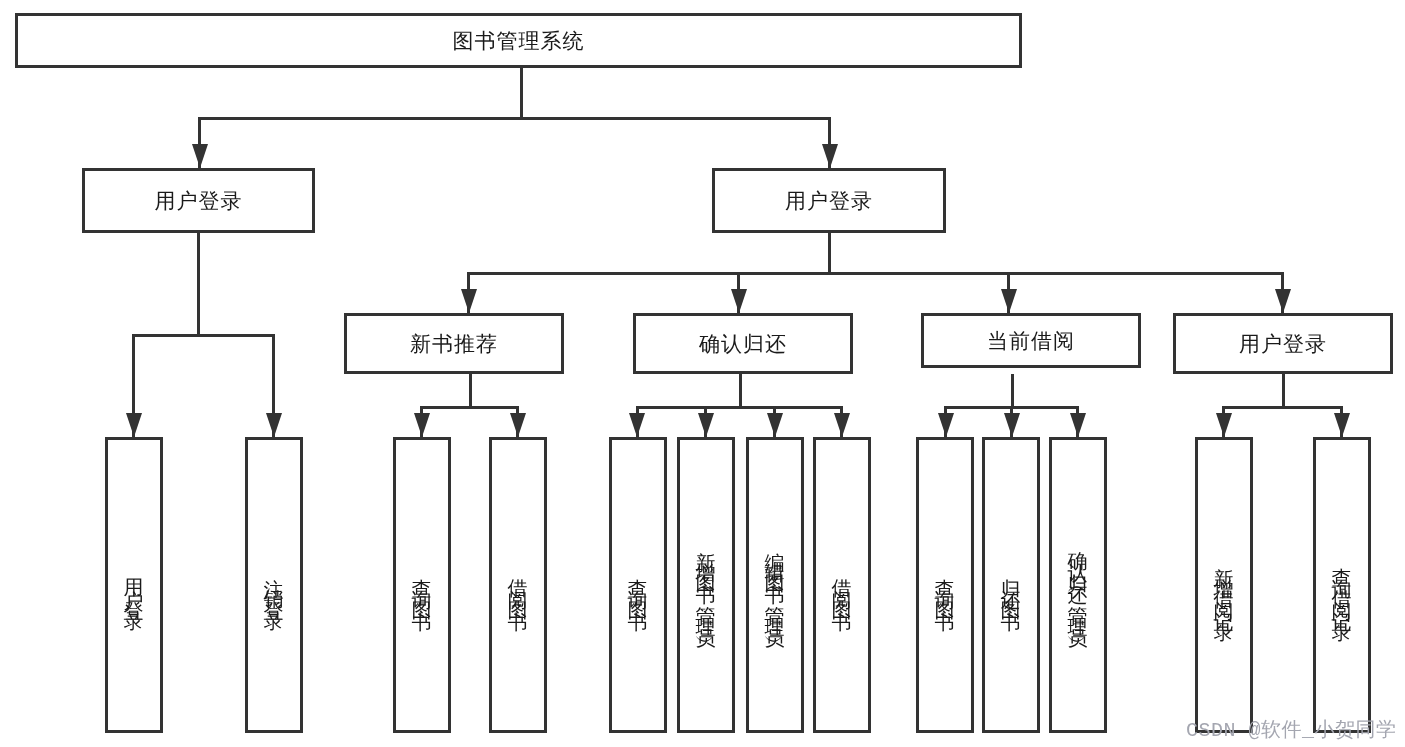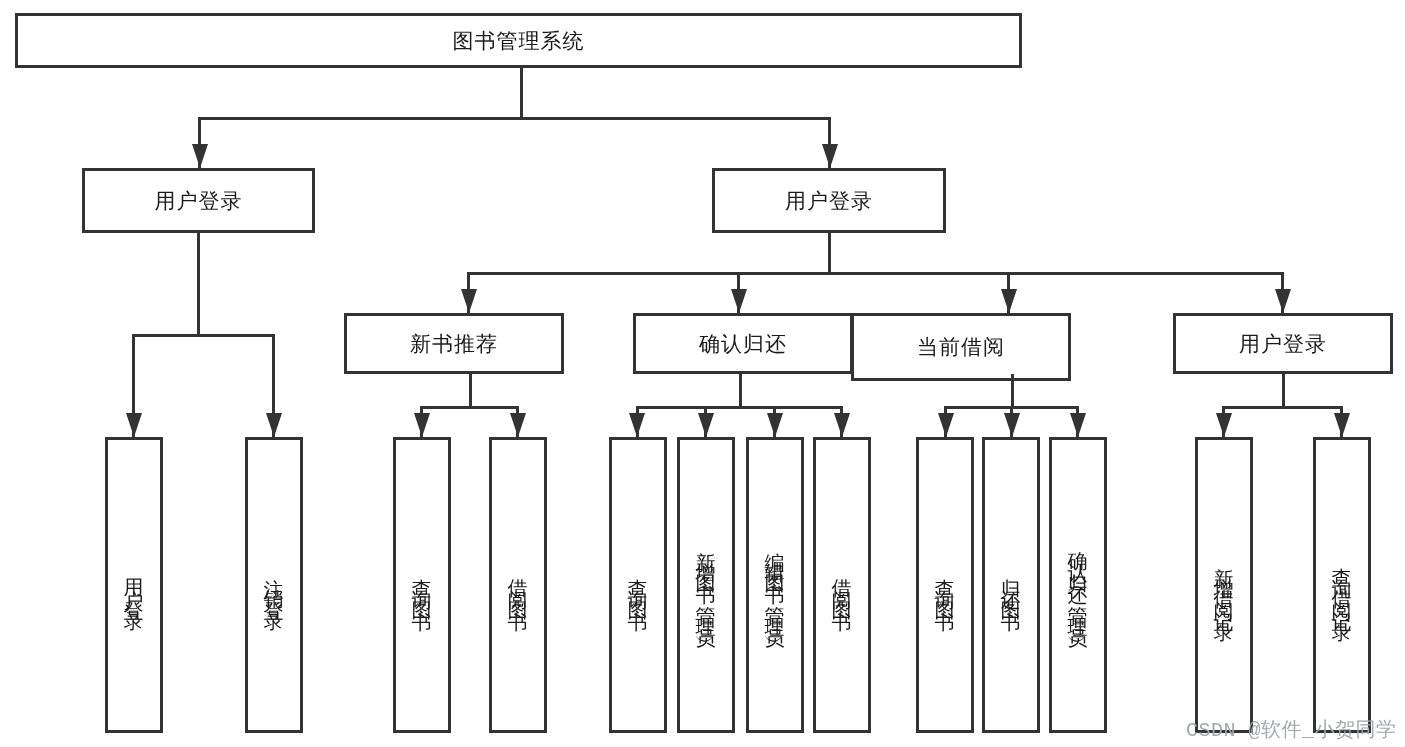--- a/index.html
+++ b/index.html
@@ -75,21 +75,21 @@
   <div class="box" style="left:712px;top:168px;width:234px;height:65px">
     <span class="hlbl">用户登录</span>
   </div>
 
   <div class="box" style="left:344px;top:313px;width:220px;height:61px">
     <span class="hlbl">新书推荐</span>
   </div>
   <div class="box" style="left:633px;top:313px;width:220px;height:61px">
     <span class="hlbl">确认归还</span>
   </div>
-  <div class="box" style="left:851px;top:313px;width:220px;height:68px">
+  <div class="box" style="left:921px;top:313px;width:220px;height:55px">
     <span class="hlbl">当前借阅</span>
   </div>
   <div class="box" style="left:1173px;top:313px;width:220px;height:61px">
     <span class="hlbl">用户登录</span>
   </div>
 
   <div class="box" style="left:105px;top:437px;width:58px;height:296px">
     <span class="vlbl">用户登录</span>
   </div>
   <div class="box" style="left:245px;top:437px;width:58px;height:296px">

